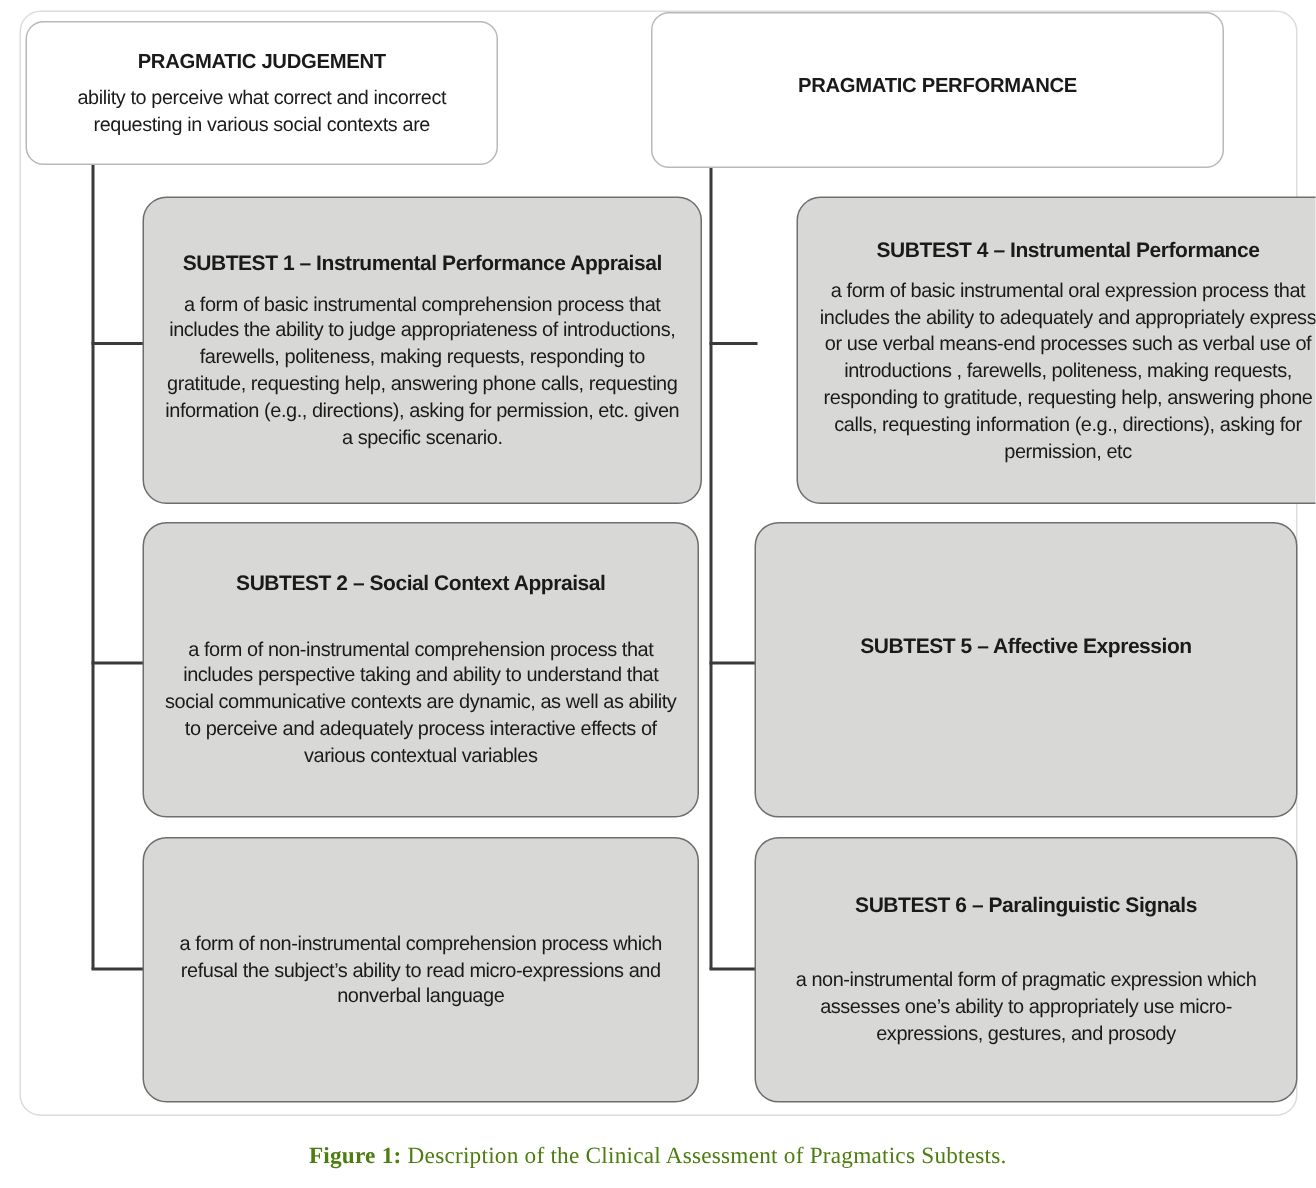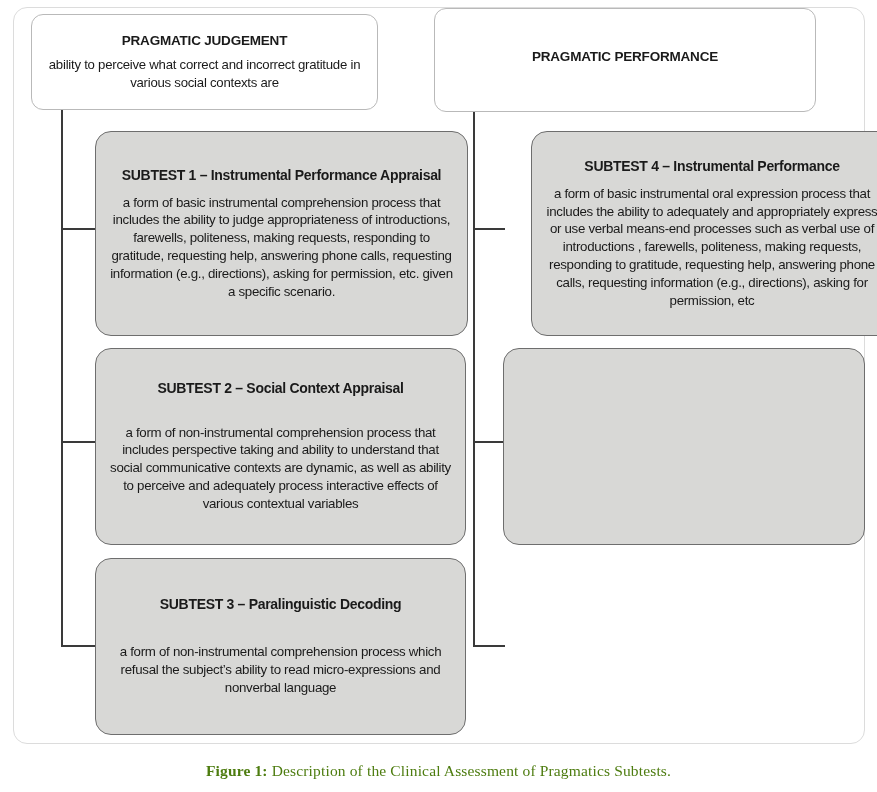--- a/index.html
+++ b/index.html
@@ -56,21 +56,21 @@
     letter-spacing: -0.2px;
     margin-bottom: 8px;
   }
   .header-box .h-desc {
     font-size: 13.2px;
     line-height: 1.32;
     letter-spacing: -0.25px;
   }
 
   #box-pragmatic-judgement {
-    left: 31px;  top: 14px;  width: 347px; height: 96px;
+    left: 17px;  top: 14px;  width: 315px; height: 96px;
   }
   #box-pragmatic-performance {
     left: 434px; top: 8px;   width: 382px; height: 104px; gap: 12px;
   }
 
   
   .subtest-box {
     position: absolute;
     background: #d8d8d6;
     border: 1px solid #6e6e6e;
@@ -158,49 +158,53 @@
   <div class="conn h" id="branch-left-2"></div>
   <div class="conn h" id="branch-left-3"></div>
 
   <div class="conn v" id="trunk-right"></div>
   <div class="conn h" id="branch-right-4"></div>
   <div class="conn h" id="branch-right-5"></div>
   <div class="conn h" id="branch-right-6"></div>
 
   <div class="header-box" id="box-pragmatic-judgement">
     <div class="h-title">PRAGMATIC JUDGEMENT</div>
-    <div class="h-desc">ability to perceive what correct and incorrect gratitude in various social contexts are</div>
+    <div class="h-desc">ability to perceive what correct and incorrect requesting in various social contexts are</div>
   </div>
 
   <div class="header-box" id="box-pragmatic-performance">
     <div class="h-title">PRAGMATIC PERFORMANCE</div>
   </div>
 
   <div class="subtest-box" id="box-subtest-1">
     <div class="s-title">SUBTEST 1 – Instrumental Performance Appraisal</div>
     <div class="s-desc">a form of basic instrumental comprehension process that includes the ability to judge appropriateness of introductions, farewells, politeness, making requests, responding to gratitude, requesting help, answering phone calls, requesting information (e.g., directions), asking for permission, etc. given a specific scenario.</div>
   </div>
 
   <div class="subtest-box" id="box-subtest-2">
     <div class="s-title">SUBTEST 2 – Social Context Appraisal</div>
     <div class="s-desc">a form of non-instrumental comprehension process that includes perspective taking and ability to understand that social communicative contexts are dynamic, as well as ability to perceive and adequately process interactive effects of various contextual variables</div>
   </div>
 
   <div class="subtest-box" id="box-subtest-3">
-    <div class="s-title">SUBTEST 3 – Paralinguistic Decoding</div>
     <div class="s-desc">a form of non-instrumental comprehension process which refusal the subject’s ability to read micro-expressions and nonverbal language</div>
   </div>
 
   <div class="subtest-box" id="box-subtest-4">
     <div class="s-title">SUBTEST 4 – Instrumental Performance</div>
     <div class="s-desc">a form of basic instrumental oral expression process that includes the ability to adequately and appropriately express or use verbal means-end processes such as verbal use of introductions , farewells, politeness, making requests, responding to gratitude, requesting help, answering phone calls, requesting information (e.g., directions), asking for permission, etc</div>
   </div>
 
   <div class="subtest-box" id="box-subtest-5">
-  </div>
-
+    <div class="s-title">SUBTEST 5 – Affective Expression</div>
+  </div>
+
+  <div class="subtest-box" id="box-subtest-6">
+    <div class="s-title">SUBTEST 6 – Paralinguistic Signals</div>
+    <div class="s-desc">a non-instrumental form of pragmatic expression which assesses one’s ability to appropriately use micro-expressions, gestures, and prosody</div>
+  </div>
 
   <div id="figure-caption">
     <span class="cap-label">Figure 1: </span>
     <span>Description of the Clinical Assessment of Pragmatics Subtests.</span>
   </div>
 
 </div>
 
 </body></html>

